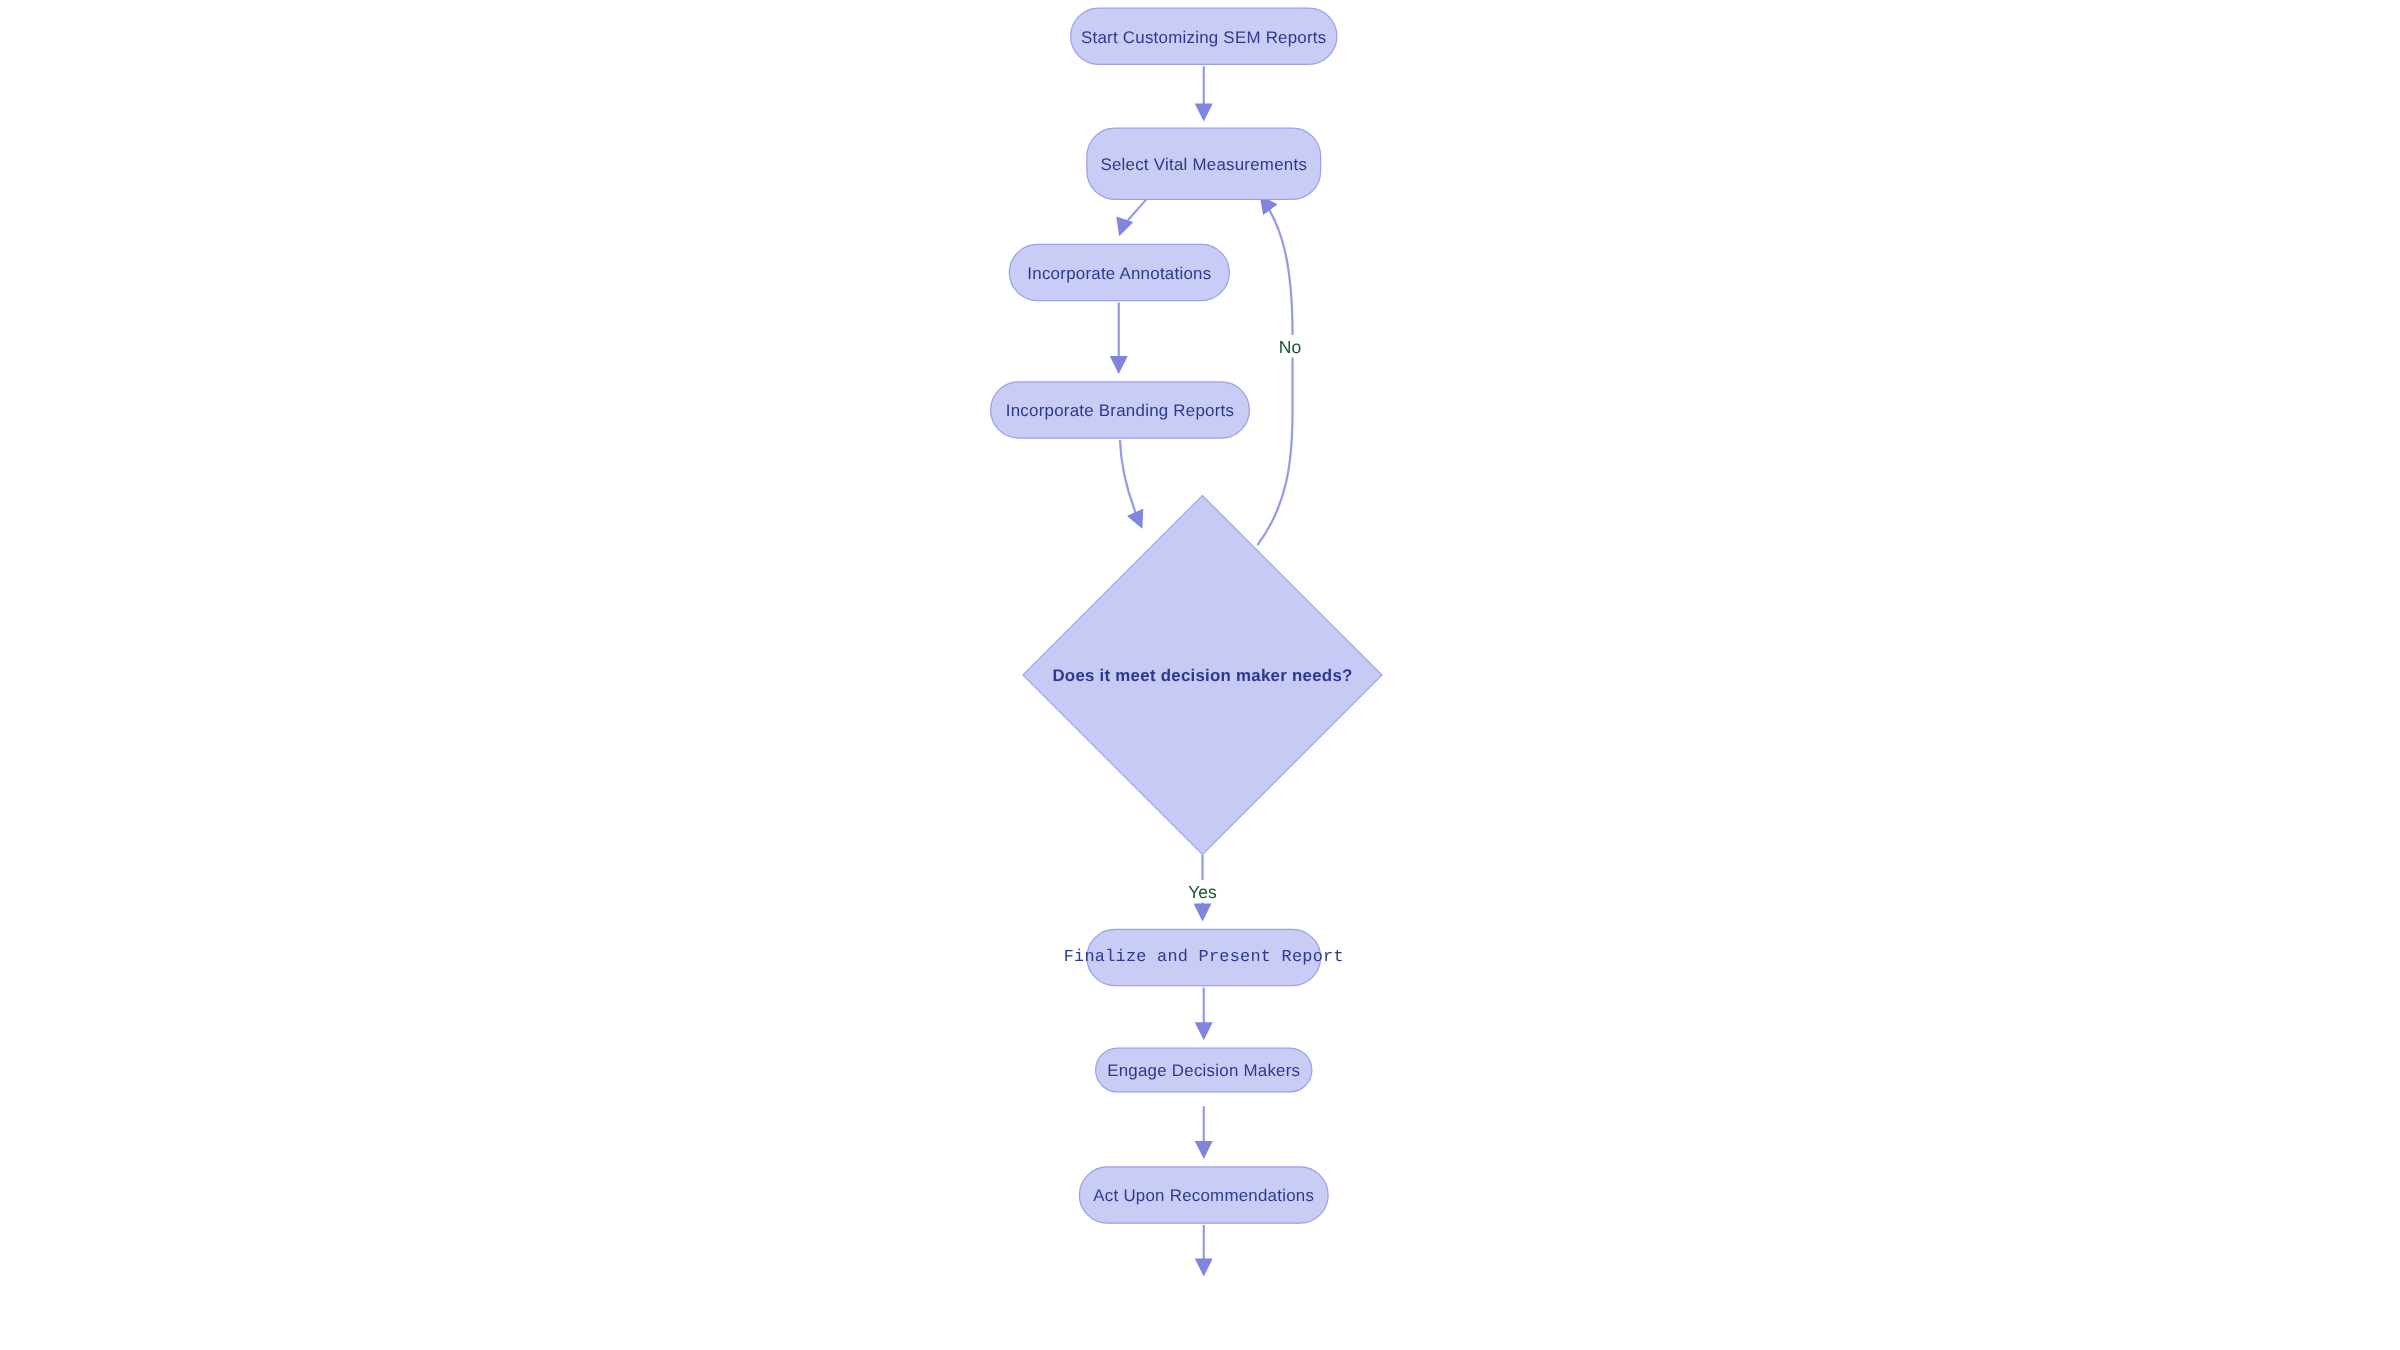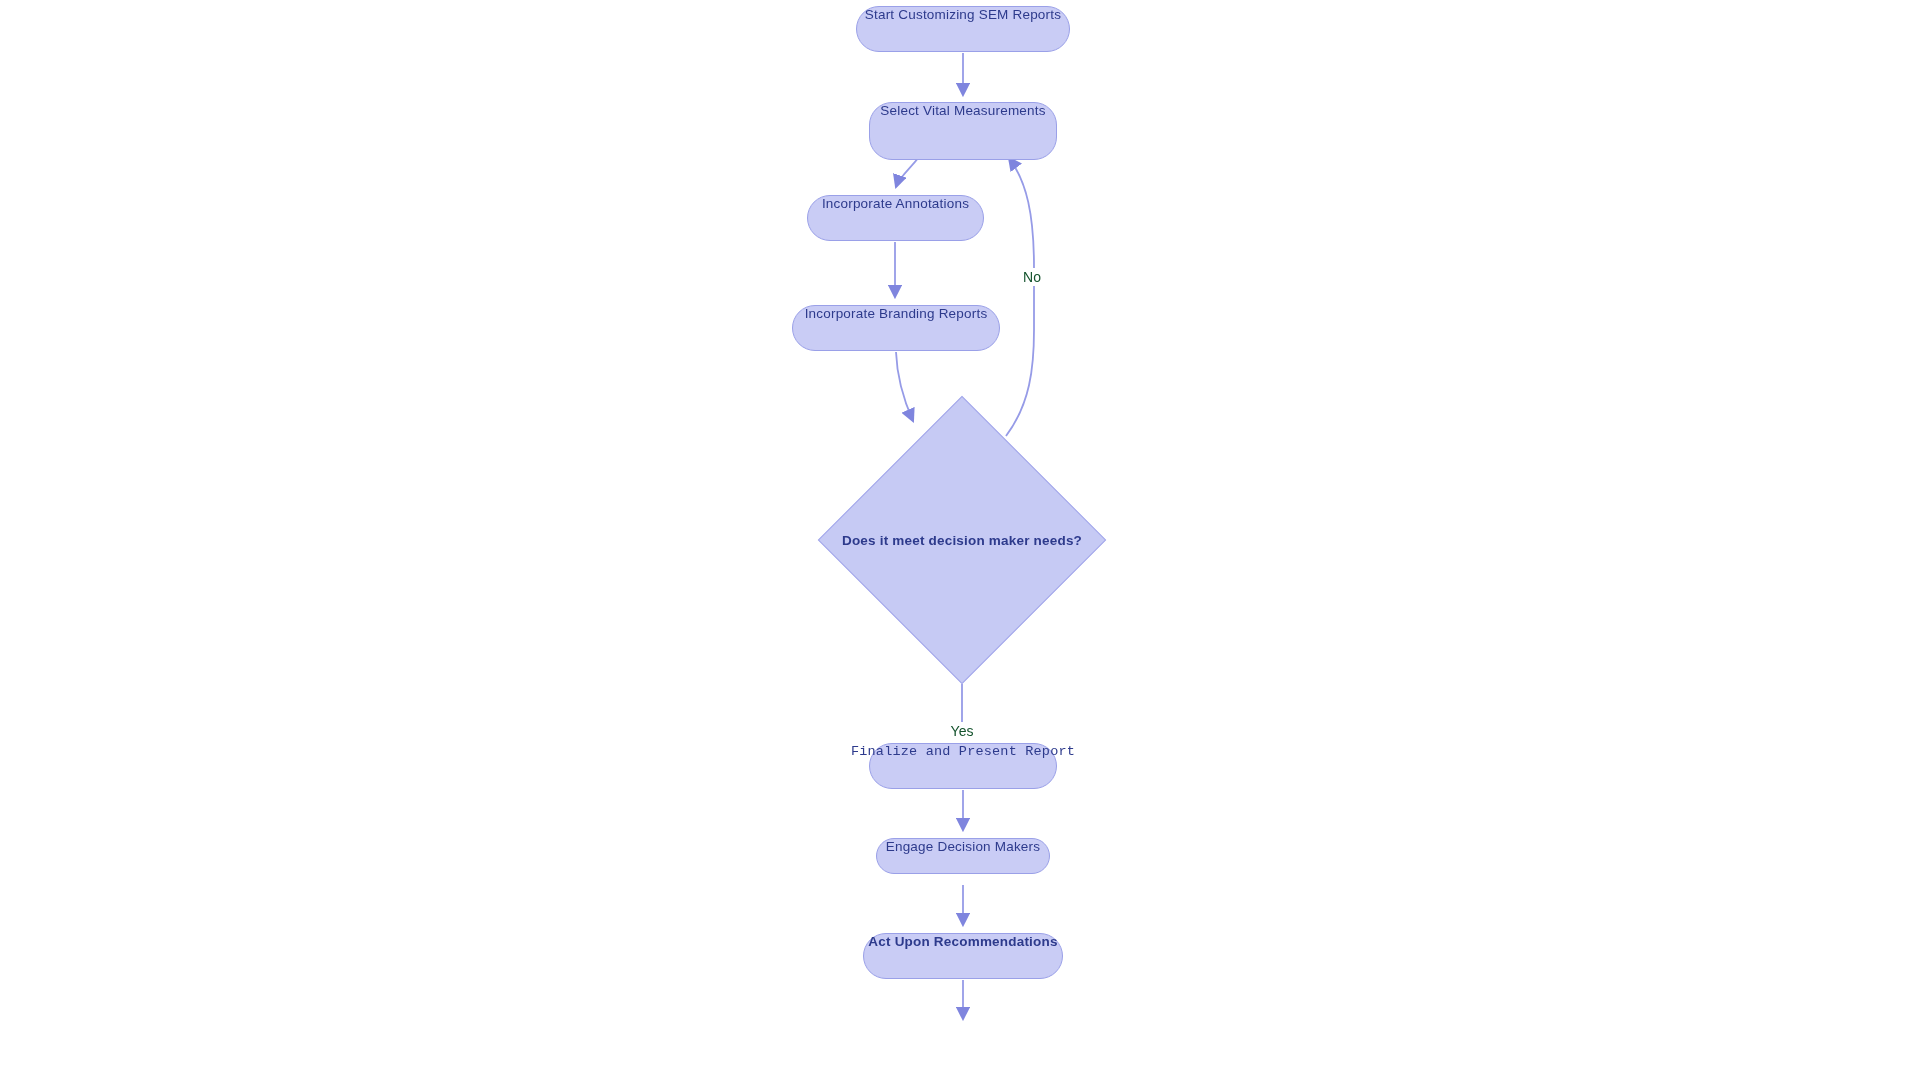--- a/index.html
+++ b/index.html
@@ -22,36 +22,36 @@
     height: 1080px;
     pointer-events: none;
   }
   .node {
     position: absolute;
     box-sizing: border-box;
     background: #c9ccf5;
     border: 1px solid #9aa0e8;
     border-radius: 23px;
     display: flex;
-    align-items: flex-start;
+    align-items: center;
     justify-content: center;
     color: #2d3a8c;
     font-size: 13.5px;
     letter-spacing: 0.2px;
     white-space: nowrap;
     z-index: 2;
   }
   
   #n-start    { left: 856px; top: 6px;    width: 214px; height: 46px; }
   #n-select   { left: 869px; top: 102px;  width: 188px; height: 58px; }
   #n-annot    { left: 807px; top: 195px;  width: 177px; height: 46px; }
   #n-brand    { left: 792px; top: 305px;  width: 208px; height: 46px; }
   #n-finalize { left: 869px; top: 743px;  width: 188px; height: 46px; font-family: Liberation Mono, monospace; }
   #n-engage   { left: 876px; top: 838px;  width: 174px; height: 36px; }
-  #n-act      { left: 863px; top: 933px;  width: 200px; height: 46px; font-weight: bold; }
+  #n-act      { left: 863px; top: 933px;  width: 200px; height: 46px; }
   #n-stay     { left: 797px; top: 1027px; width: 336px; height: 46px; }
 
   
   .diamond-wrap {
     position: absolute;
     left: 819px; top: 397px;
     width: 286px; height: 286px;
     z-index: 1;
   }
   .diamond-shape {
@@ -77,21 +77,21 @@
     position: absolute;
     transform: translate(-50%, -50%);
     background: #ffffff;
     color: #14532d;
     font-size: 14px;
     padding: 1px 3px;
     z-index: 3;
     white-space: nowrap;
   }
   #lbl-no  { left: 1032px; top: 277px; }
-  #lbl-yes { left: 962px;  top: 731px; }
+  #lbl-yes { left: 962px;  top: 713px; }
 </style>
 </head>
 <body>
 
 <div class="canvas">
 
   <svg class="edges" viewBox="0 0 1920 1080" xmlns="http://www.w3.org/2000/svg">
     <defs>
       <marker id="arrow" viewBox="0 0 10 10" refX="8.5" refY="5" markerWidth="8" markerHeight="8" orient="auto">
         <path d="M0,0 L10,5 L0,10 Z" fill="#7f85de"></path>

